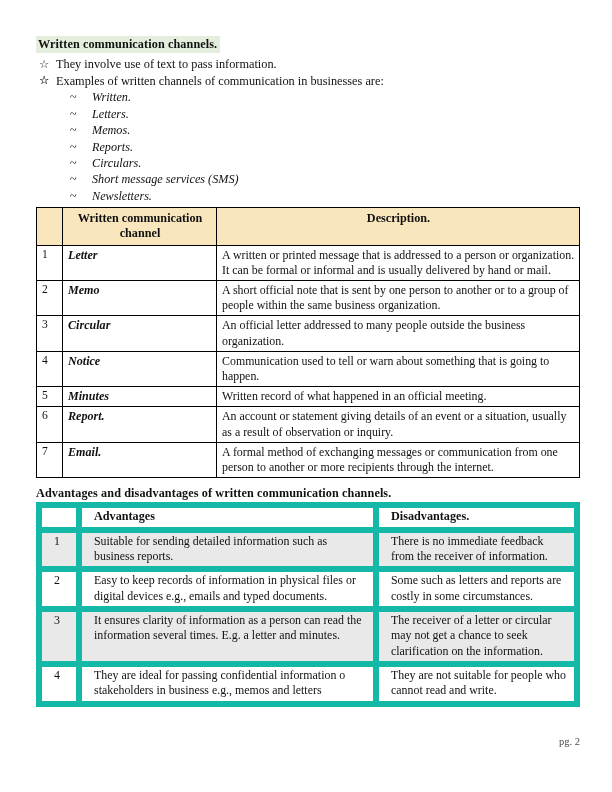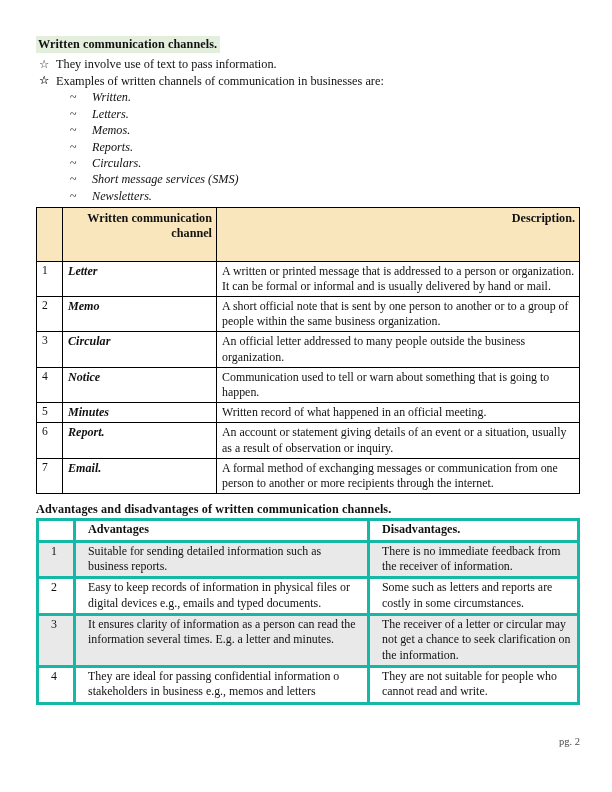--- a/index.html
+++ b/index.html
@@ -105,25 +105,25 @@
   .tbl-channels td, .tbl-channels th {
     border: 1px solid #000000;
     vertical-align: top;
     padding: 2px 4px 2px 5px;
     font-size: 11.6px;
     line-height: 14.6px;
   }
   .tbl-channels thead th {
     background: #f9e6bd;
     font-weight: bold;
-    text-align: right;
+    text-align: center;
     font-size: 12.2px;
     line-height: 15.2px;
     padding-top: 3px;
-    padding-bottom: 19px;
+    padding-bottom: 3px;
   }
   .col-num  { width: 16px; text-align: left; font-style: normal; }
   .col-chan { width: 144px; }
   .col-desc { width: auto; }
   .tbl-channels td.cell-chan {
     font-weight: bold;
     font-style: italic;
     font-size: 12.1px;
   }
   .tbl-channels td.cell-desc {
@@ -136,21 +136,21 @@
   .hdr-num { background: #f9e6bd; }
 
   
   .tbl-advdis {
     border-collapse: collapse;
     width: 544px;
     margin-top: 1px;
     table-layout: fixed;
   }
   .tbl-advdis td, .tbl-advdis th {
-    border: 3px solid #14b8a6;
+    border: 6px solid #14b8a6;
     vertical-align: top;
     padding: 1px 5px 2px 12px;
     font-size: 11.9px;
     line-height: 15.3px;
   }
   .tbl-advdis thead th {
     font-weight: bold;
     text-align: left;
     font-size: 12.2px;
     line-height: 15.6px;

